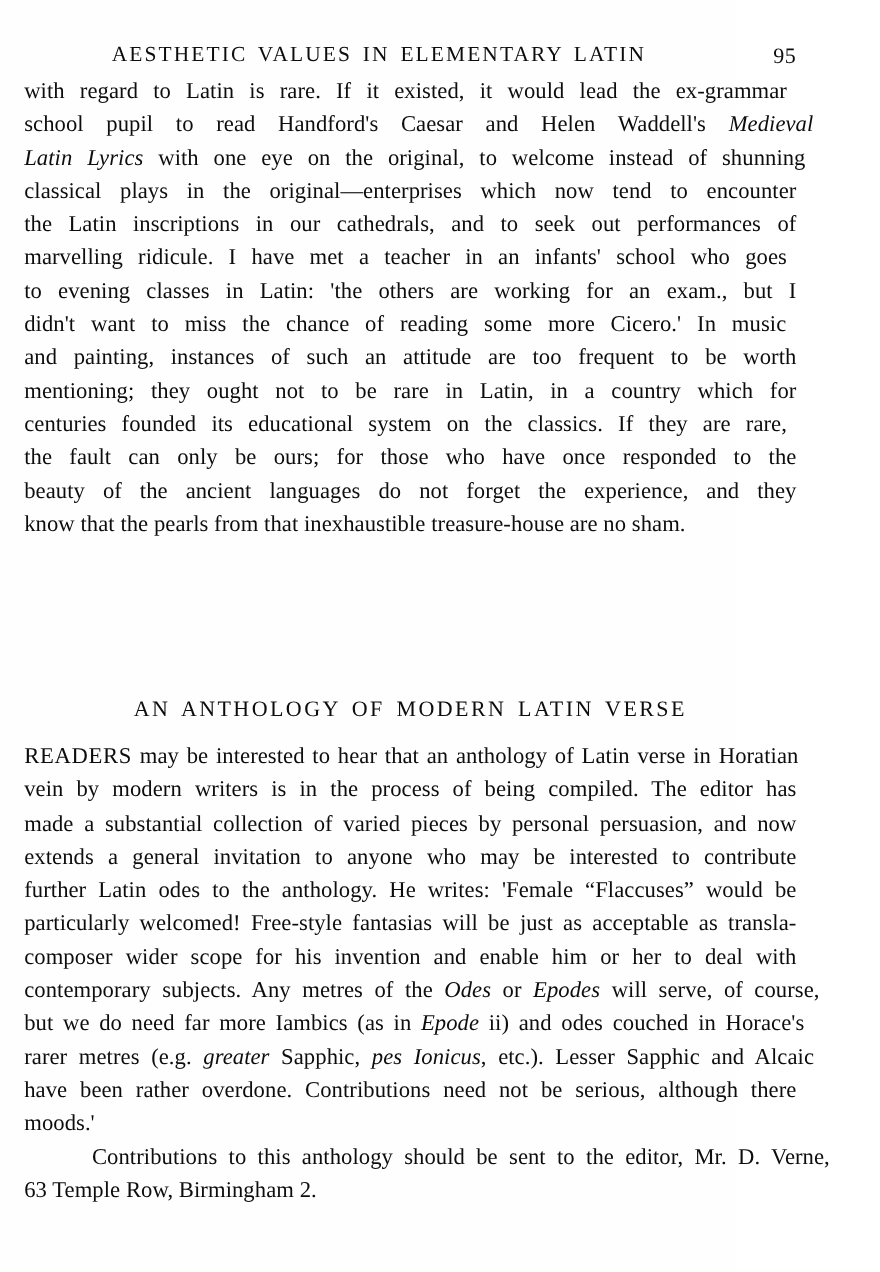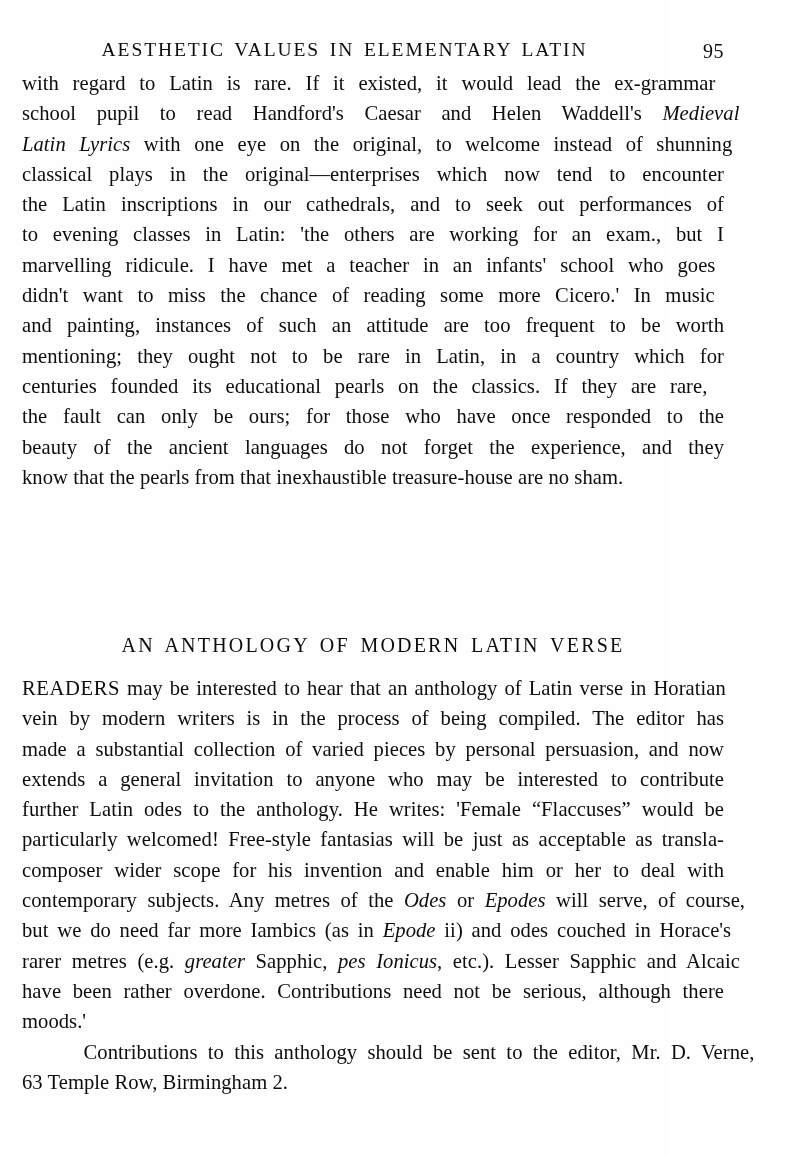--- a/index.html
+++ b/index.html
@@ -124,41 +124,41 @@
 
       <div class="j">
         <span style="white-space: nowrap; word-spacing: 11.71px;">classical plays in the original—enterprises which now tend to encounter</span>
       </div>
 
       <div class="j">
         <span style="white-space: nowrap; word-spacing: 9.73px;">the Latin inscriptions in our cathedrals, and to seek out performances of</span>
       </div>
 
       <div class="j">
+        <span style="white-space: nowrap; word-spacing: 8.613px;">marvelling ridicule.  I have met a teacher in an infants' school who goes</span>
+      </div>
+
+      <div class="j">
         <span style="white-space: nowrap; word-spacing: 9.49px;">to evening classes in Latin: 'the others are working for an exam., but I</span>
       </div>
 
       <div class="j">
-        <span style="white-space: nowrap; word-spacing: 8.613px;">marvelling ridicule.  I have met a teacher in an infants' school who goes</span>
-      </div>
-
-      <div class="j">
         <span style="white-space: nowrap; word-spacing: 9.215px;">didn't want to miss the chance of reading some more Cicero.'  In music</span>
       </div>
 
       <div class="j">
         <span style="white-space: nowrap; word-spacing: 9.923px;">and painting, instances of such an attitude are too frequent to be worth</span>
       </div>
 
       <div class="j">
         <span style="white-space: nowrap; word-spacing: 9.912px;">mentioning; they ought not to be rare in Latin, in a country which for</span>
       </div>
 
       <div class="j">
-        <span style="white-space: nowrap; word-spacing: 8.579px;">centuries founded its educational pearls on the classics.  If they are rare,</span>
+        <span style="white-space: nowrap; word-spacing: 8.579px;">centuries founded its educational system on the classics.  If they are rare,</span>
       </div>
 
       <div class="j">
         <span style="white-space: nowrap; word-spacing: 10.495px;">the fault can only be ours; for those who have once responded to the</span>
       </div>
 
       <div class="j">
         <span style="white-space: nowrap; word-spacing: 11.134px;">beauty of the ancient languages do not forget the experience, and they</span>
       </div>
 

